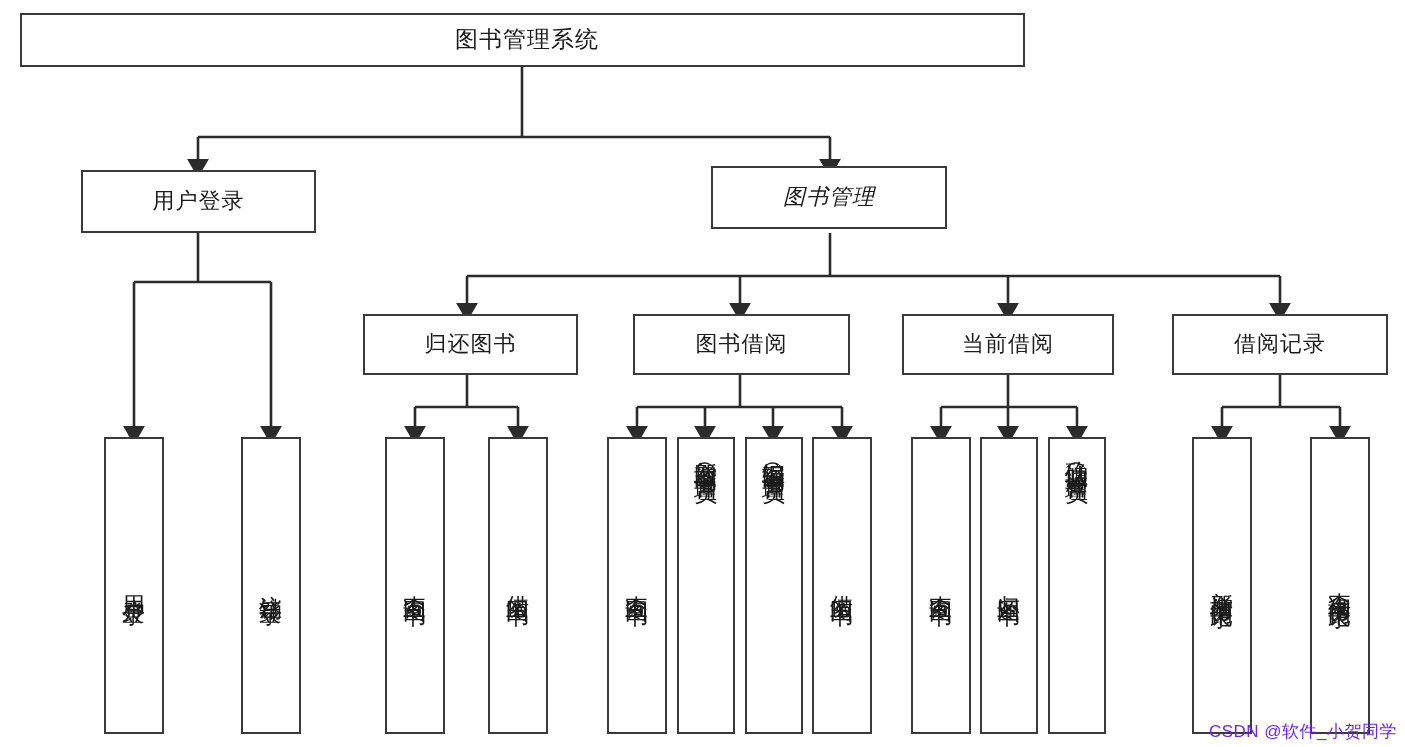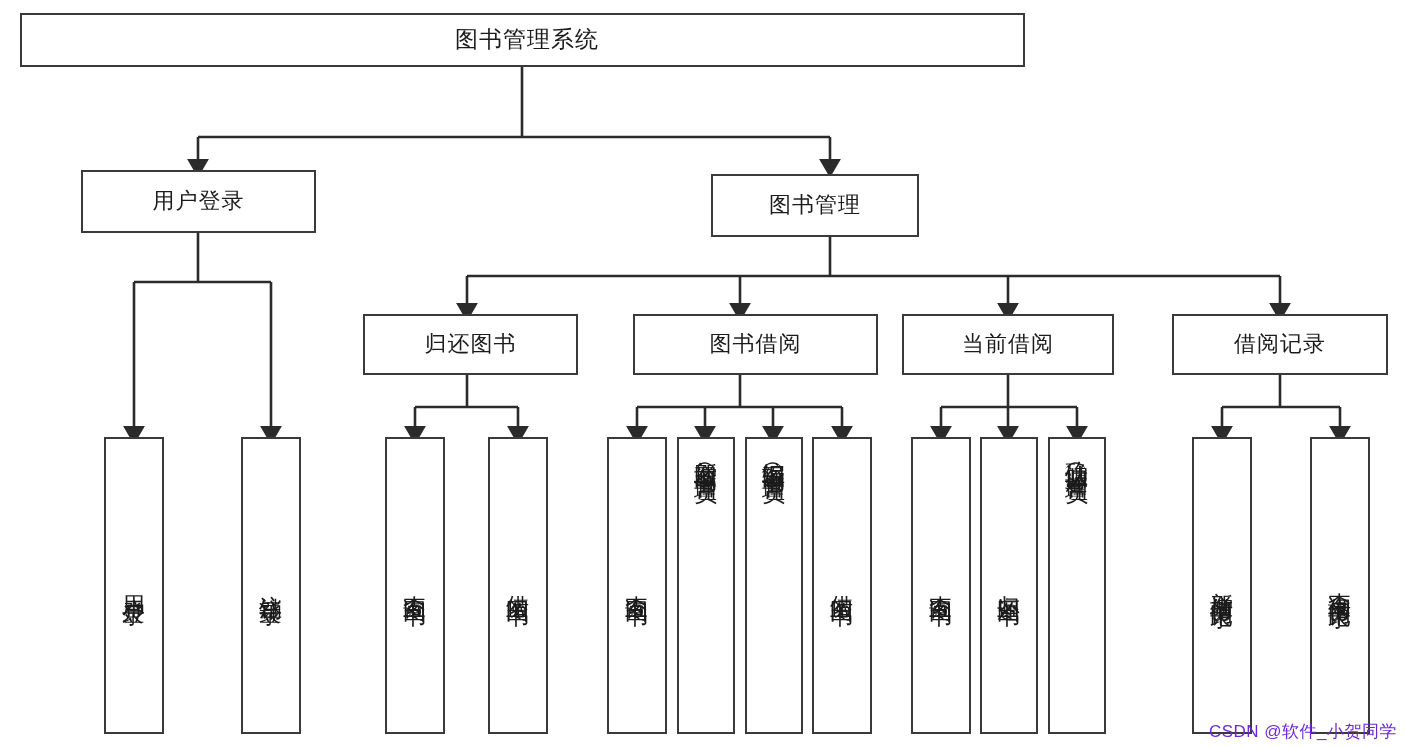--- a/index.html
+++ b/index.html
@@ -123,29 +123,29 @@
   </svg>
 
   <div class="node h-node root" style="left:20px;top:13px;width:1005px;height:54px;padding-left:9px;">
     <span class="lbl">图书管理系统</span>
   </div>
 
   <div class="node h-node" style="left:81px;top:170px;width:235px;height:63px;">
     <span class="lbl">用户登录</span>
   </div>
 
-  <div class="node h-node" style="left:711px;top:174px;width:208px;height:63px;">
+  <div class="node h-node" style="left:711px;top:166px;width:236px;height:63px;font-style:italic;">
     <span class="lbl">图书管理</span>
   </div>
 
   <div class="node h-node" style="left:363px;top:314px;width:215px;height:61px;">
     <span class="lbl">归还图书</span>
   </div>
 
-  <div class="node h-node" style="left:633px;top:314px;width:245px;height:61px;">
+  <div class="node h-node" style="left:633px;top:314px;width:217px;height:61px;">
     <span class="lbl">图书借阅</span>
   </div>
 
   <div class="node h-node" style="left:902px;top:314px;width:212px;height:61px;">
     <span class="lbl">当前借阅</span>
   </div>
 
   <div class="node h-node" style="left:1172px;top:314px;width:216px;height:61px;align-items:center;">
     <span class="lbl">借阅记录</span>
   </div>

